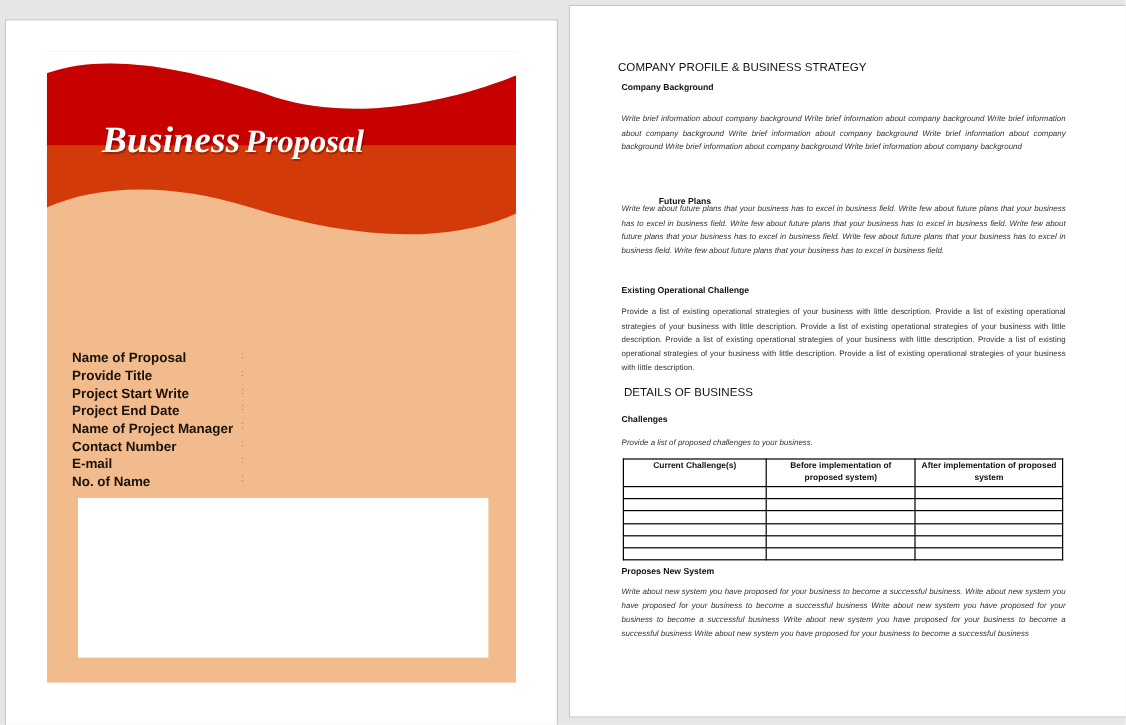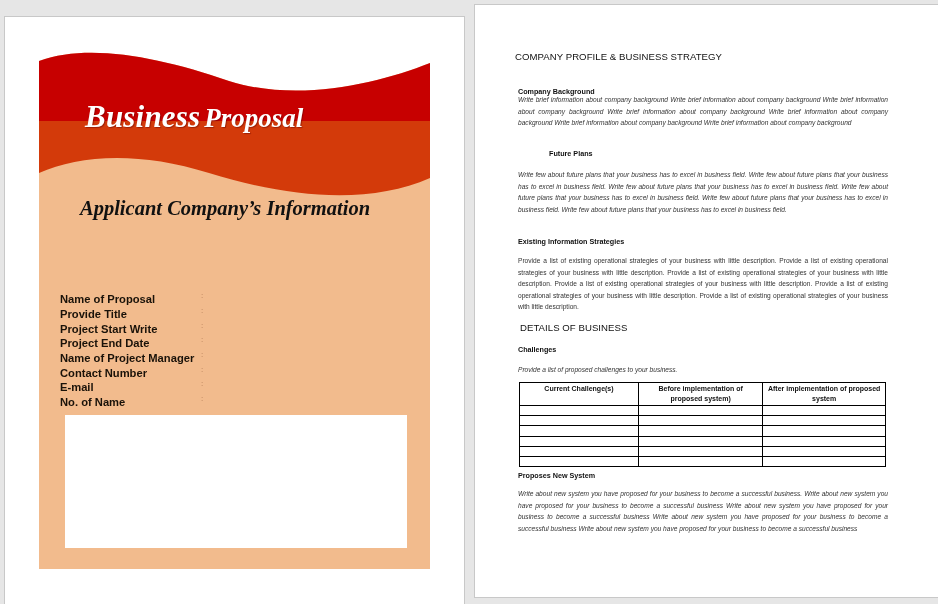--- a/index.html
+++ b/index.html
@@ -140,21 +140,20 @@
       <path d="M0 0 H391 V20 C 340 40, 260 60, 190 38 C 120 14, 50 0, 0 18 Z" fill="#ffffff"></path>
 
       <path d="M0 75 H391 V135 C 330 162, 250 155, 170 130 C 100 108, 40 112, 0 130 Z" fill="#d33a0a"></path>
 
       <path d="M0 18 C 50 0, 120 14, 190 38 C 260 60, 340 40, 391 20 V78 H0 Z" fill="#c70000"></path>
     </svg>
     <div class="cover-title">
       <span class="w1">Business</span>
       <span class="w2">Proposal</span>
     </div>
-    <div class="cover-subtitle">Applicant Company’s Information</div>
 
     <div class="info-list">
       <div class="info-row">
         <span class="info-label">Name of Proposal</span>
         <span class="info-colon">:</span>
       </div>
       <div class="info-row">
         <span class="info-label">Provide Title</span>
         <span class="info-colon">:</span>
       </div>
@@ -185,27 +184,27 @@
     </div>
 
     <div class="cover-box"></div>
   </div>
 </div>
 
 <div class="page" id="page2">
   <div class="content">
     <div class="h1" style="left:40px; top:46px;">COMPANY PROFILE &amp; BUSINESS STRATEGY</div>
 
-    <div class="h2" style="left:43px; top:82px;">Company Background</div>
+    <div class="h2" style="left:43px; top:63px;">Company Background</div>
     <div class="para italic" style="top:89px;">Write brief information about company background Write brief information about company background Write brief information about company background Write brief information about company background Write brief information about company background Write brief information about company background Write brief information about company background</div>
 
-    <div class="h2" style="left:43px; top:144px;padding-left:31px;">Future Plans</div>
+    <div class="h2" style="left:43px; top:158px;padding-left:31px;">Future Plans</div>
     <div class="para italic" style="top:164px;">Write few about future plans that your business has to excel in business field. Write few about future plans that your business has to excel in business field. Write few about future plans that your business has to excel in business field. Write few about future plans that your business has to excel in business field. Write few about future plans that your business has to excel in business field. Write few about future plans that your business has to excel in business field.</div>
 
-    <div class="h2" style="left:43px; top:232px;">Existing Information Strategies</div>
+    <div class="h2" style="left:43px; top:232px;">Existing Operational Challenge</div>
     <div class="para" style="top:250px;">Provide a list of existing operational strategies of your business with little description. Provide a list of existing operational strategies of your business with little description. Provide a list of existing operational strategies of your business with little description. Provide a list of existing operational strategies of your business with little description. Provide a list of existing operational strategies of your business with little description. Provide a list of existing operational strategies of your business with little description.</div>
 
     <div class="h1" style="left:45px; top:317px;">DETAILS OF BUSINESS</div>
 
     <div class="h2" style="left:43px; top:340px;">Challenges</div>
     <div class="para italic" style="top:359px;">Provide a list of proposed challenges to your business.</div>
 
     <table class="challenges">
       <colgroup>
           <col style="width:32.5%">

